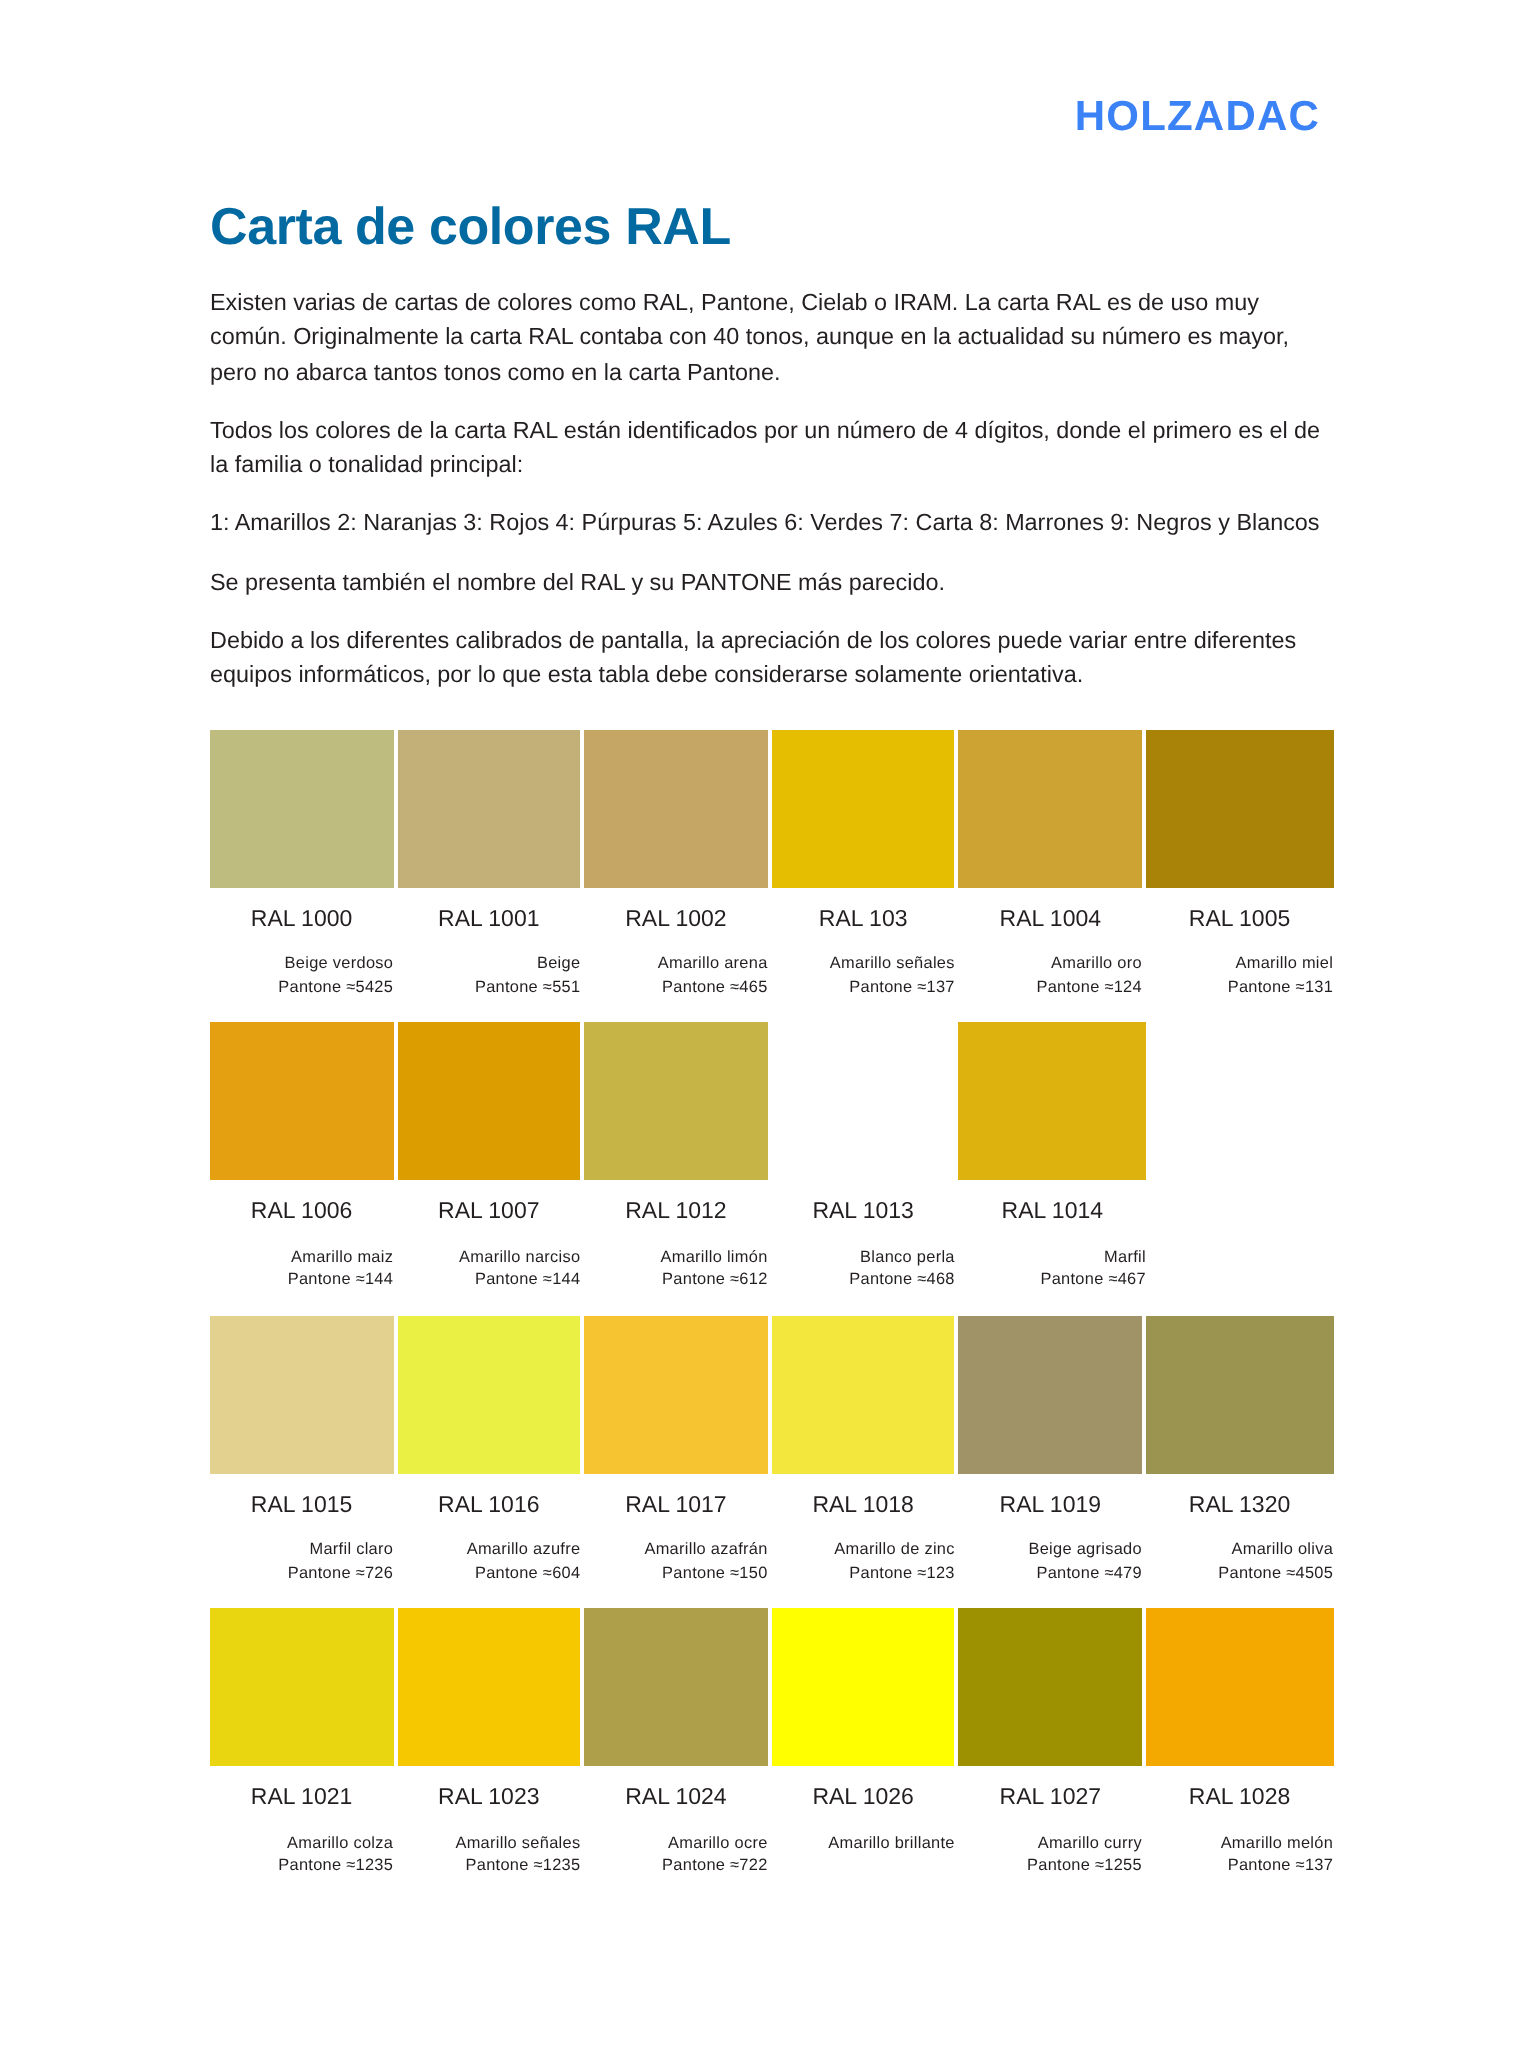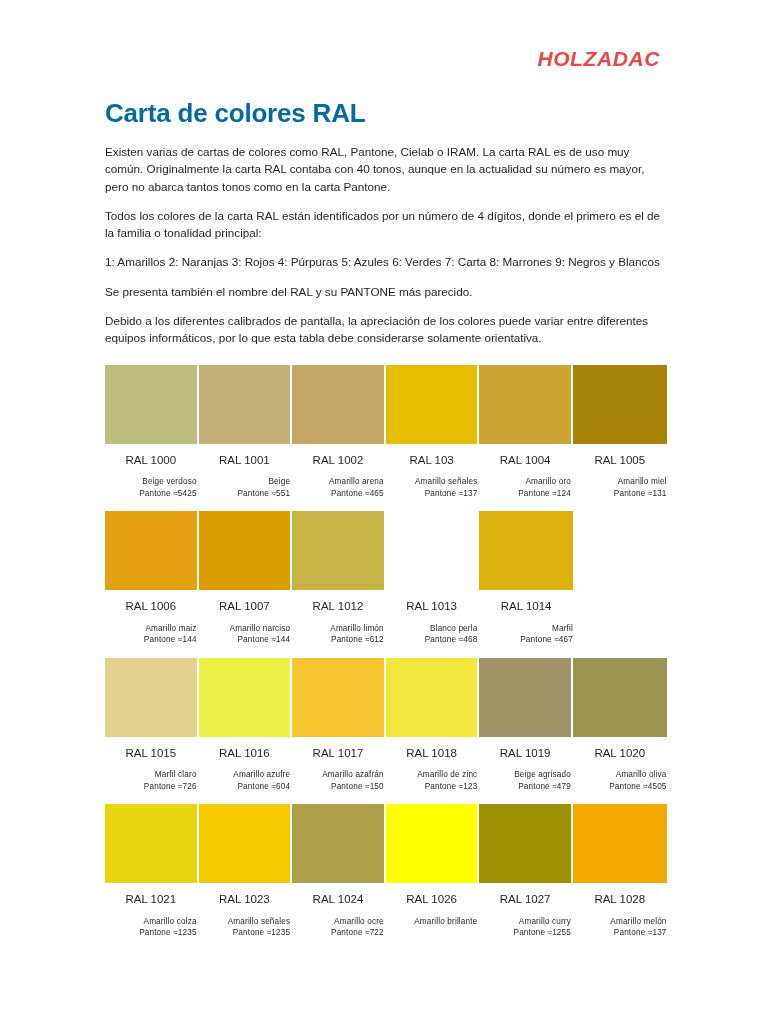--- a/index.html
+++ b/index.html
@@ -25,26 +25,25 @@
 
   
   .brand-row {
     padding: 48px 108px 0 0;
     text-align: right;
     height: 30px;
     box-sizing: content-box;
   }
   .brand {
     display: inline-block;
-    color: #ef4444;
+    color: #3b82f6;
     font-size: 21px;
     font-weight: bold;
     letter-spacing: 0.6px;
     line-height: 1;
-    font-style: italic;
   }
 
   
   .content {
     padding: 0 100px 0 105px;
   }
 
   .doc-title {
     color: #0369a1;
     font-size: 26px;
@@ -253,21 +252,21 @@
           <div class="cell">
             <div class="swatch" style="background: rgb(160, 147, 104);"></div>
             <div class="ral-code">RAL 1019</div>
             <div class="meta">
               <span class="nm">Beige agrisado</span>
               <span class="pt">Pantone ≈479</span>
             </div>
           </div>
           <div class="cell">
             <div class="swatch" style="background: rgb(155, 147, 80);"></div>
-            <div class="ral-code">RAL 1020</div>
+            <div class="ral-code">RAL 1320</div>
             <div class="meta">
               <span class="nm">Amarillo oliva</span>
               <span class="pt">Pantone ≈4505</span>
             </div>
           </div>
         </div>
         <div class="grid-row">
           <div class="cell">
             <div class="swatch" style="background: rgb(234, 214, 16);"></div>
             <div class="ral-code">RAL 1021</div>

